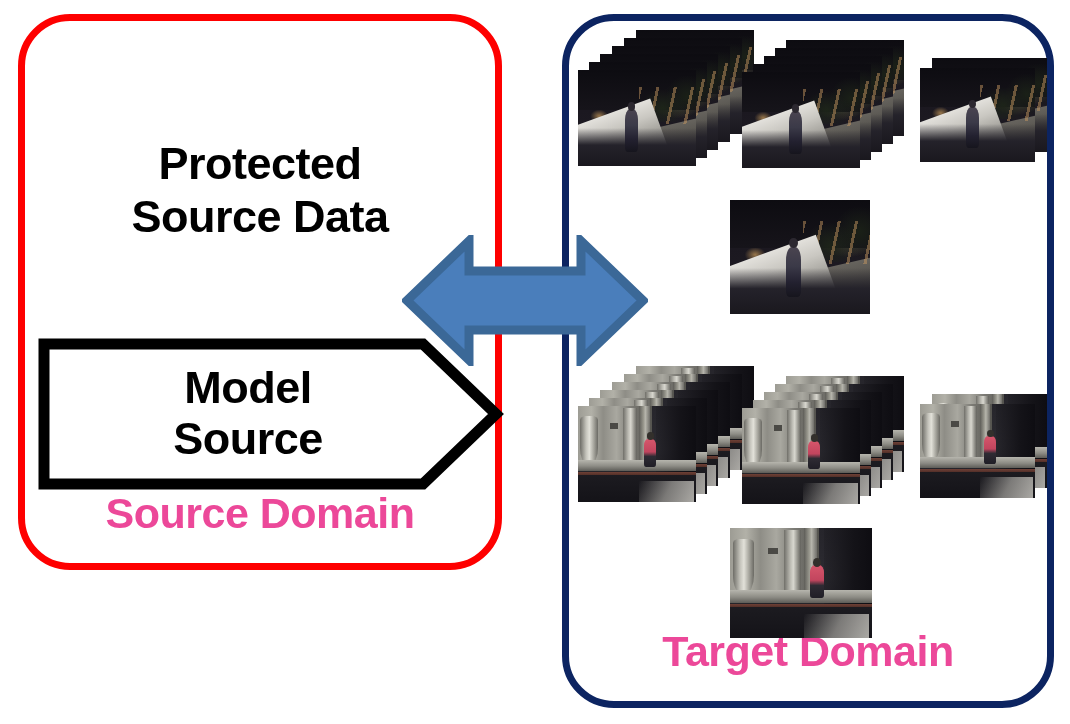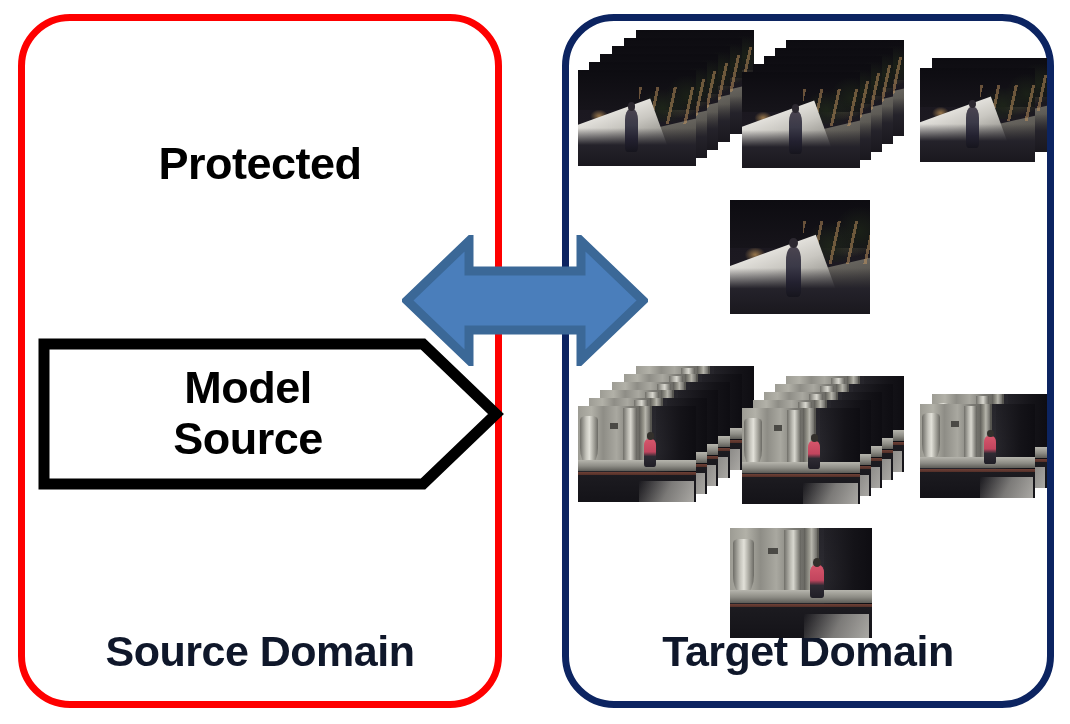--- a/index.html
+++ b/index.html
@@ -25,21 +25,21 @@
   .panel {
     position: absolute;
     background: #ffffff;
     border-style: solid;
     box-sizing: border-box;
   }
   #source-panel {
     left: 18px;
     top: 14px;
     width: 484px;
-    height: 694px;
+    height: 556px;
     border-width: 7px;
     border-color: #fe0000;
     border-radius: 52px;
     z-index: 2;
   }
   #target-panel {
     left: 562px;
     top: 14px;
     width: 492px;
     height: 694px;
@@ -50,21 +50,21 @@
   }
 
   
   .panel-caption {
     position: absolute;
     width: 100%;
     left: 0;
     text-align: center;
     font-size: 43px;
     font-weight: bold;
-    color: #0f172a;
+    color: #ec4899;
     letter-spacing: -0.5px;
     line-height: 1;
     white-space: nowrap;
   }
   #source-caption { bottom: 28px; }
   #target-caption { bottom: 28px; }
 
   
   #protected-heading {
     position: absolute;
@@ -311,20 +311,21 @@
 </style>
 </head>
 <body>
 
 <div id="stage">
 
   <div id="source-panel" class="panel">
 
     <div id="protected-heading">
       <span class="ln">Protected</span>
+      <span class="ln">Source Data</span>
     </div>
 
     <div id="source-caption" class="panel-caption">Source Domain</div>
   </div>
 
   <div id="source-model-shape">
     <svg viewBox="0 0 464 152" preserveAspectRatio="none" aria-hidden="true">
       <polygon points="6,6 385,6 458,76 385,146 6,146" fill="#ffffff" stroke="#000000" stroke-width="11" stroke-linejoin="miter"></polygon>
     </svg>
   </div>

